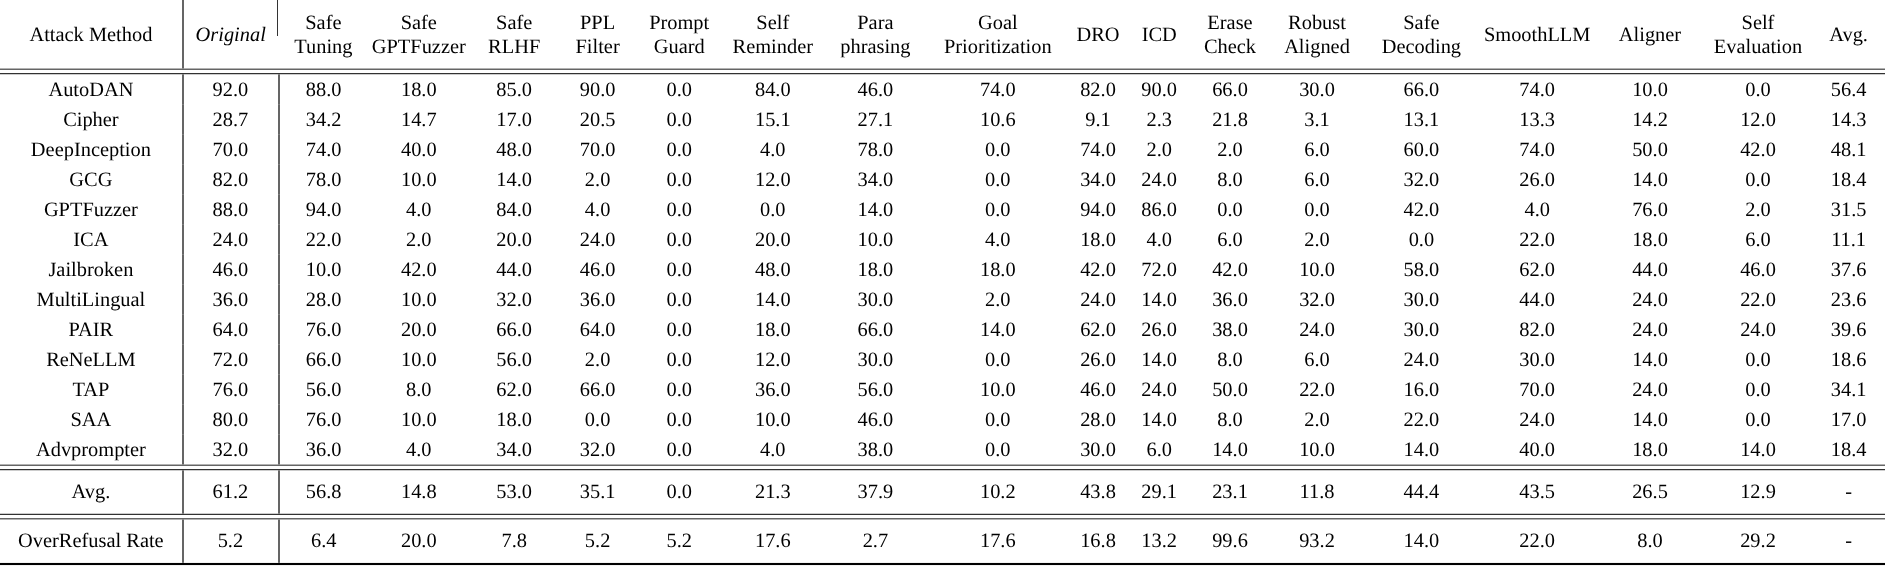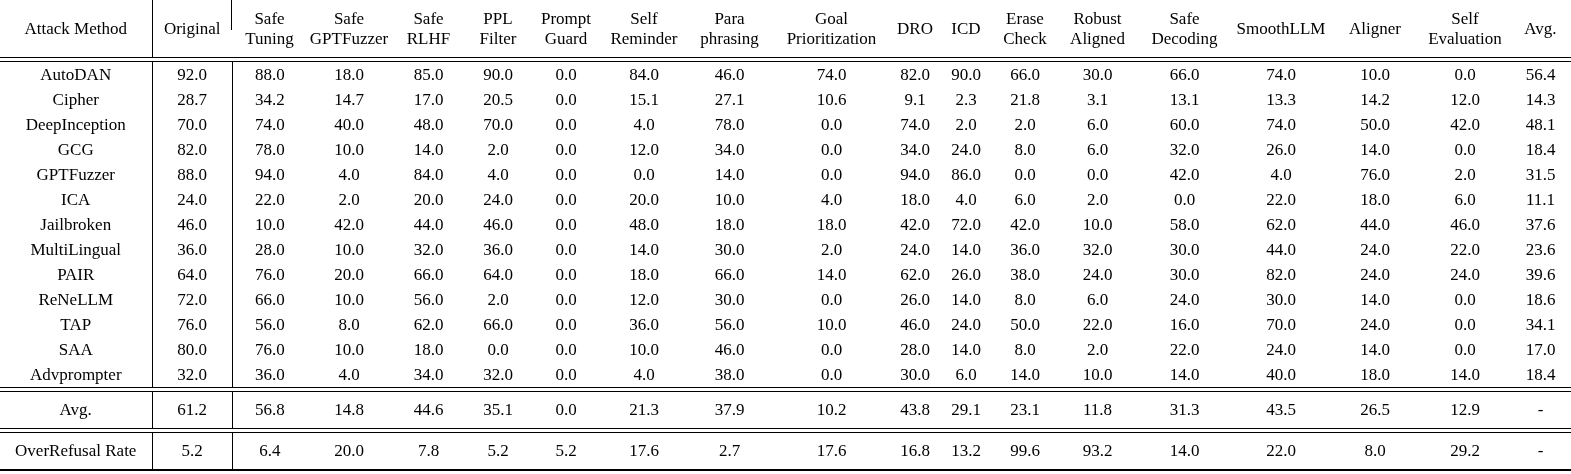--- a/index.html
+++ b/index.html
@@ -21,20 +21,21 @@
   tbody tr.data-row td{height:25px;}
   tbody tr.summary-row td{height:36px;}
   
   .vr{border-right:1.5px solid #000;}
   
   .vr-partial{
     background-image:linear-gradient(#000,#000);
     background-repeat:no-repeat;
     background-position:100% 0;
     background-size:1.5px 30px;
+    font-style:italic;
   }
   
   tr.rule td{padding:0;height:auto;border:none;}
   .hline-double{height:3px;border-top:1.5px solid #000;border-bottom:1.5px solid #000;}
   .hline-single{height:0;border-top:2px solid #000;}
 </style>
 </head>
 <body>
 
 <div>
@@ -365,31 +366,31 @@
         <tr class="rule">
           <td colspan="19">
             <div class="hline-double"></div>
           </td>
         </tr>
         <tr class="summary-row">
           <td class="vr">Avg.</td>
           <td class="vr">61.2</td>
           <td>56.8</td>
           <td>14.8</td>
-          <td>44.6</td>
+          <td>53.0</td>
           <td>35.1</td>
           <td>0.0</td>
           <td>21.3</td>
           <td>37.9</td>
           <td>10.2</td>
           <td>43.8</td>
           <td>29.1</td>
           <td>23.1</td>
           <td>11.8</td>
-          <td>31.3</td>
+          <td>44.4</td>
           <td>43.5</td>
           <td>26.5</td>
           <td>12.9</td>
           <td>-</td>
         </tr>
         <tr class="rule">
           <td colspan="19">
             <div class="hline-double"></div>
           </td>
         </tr>

